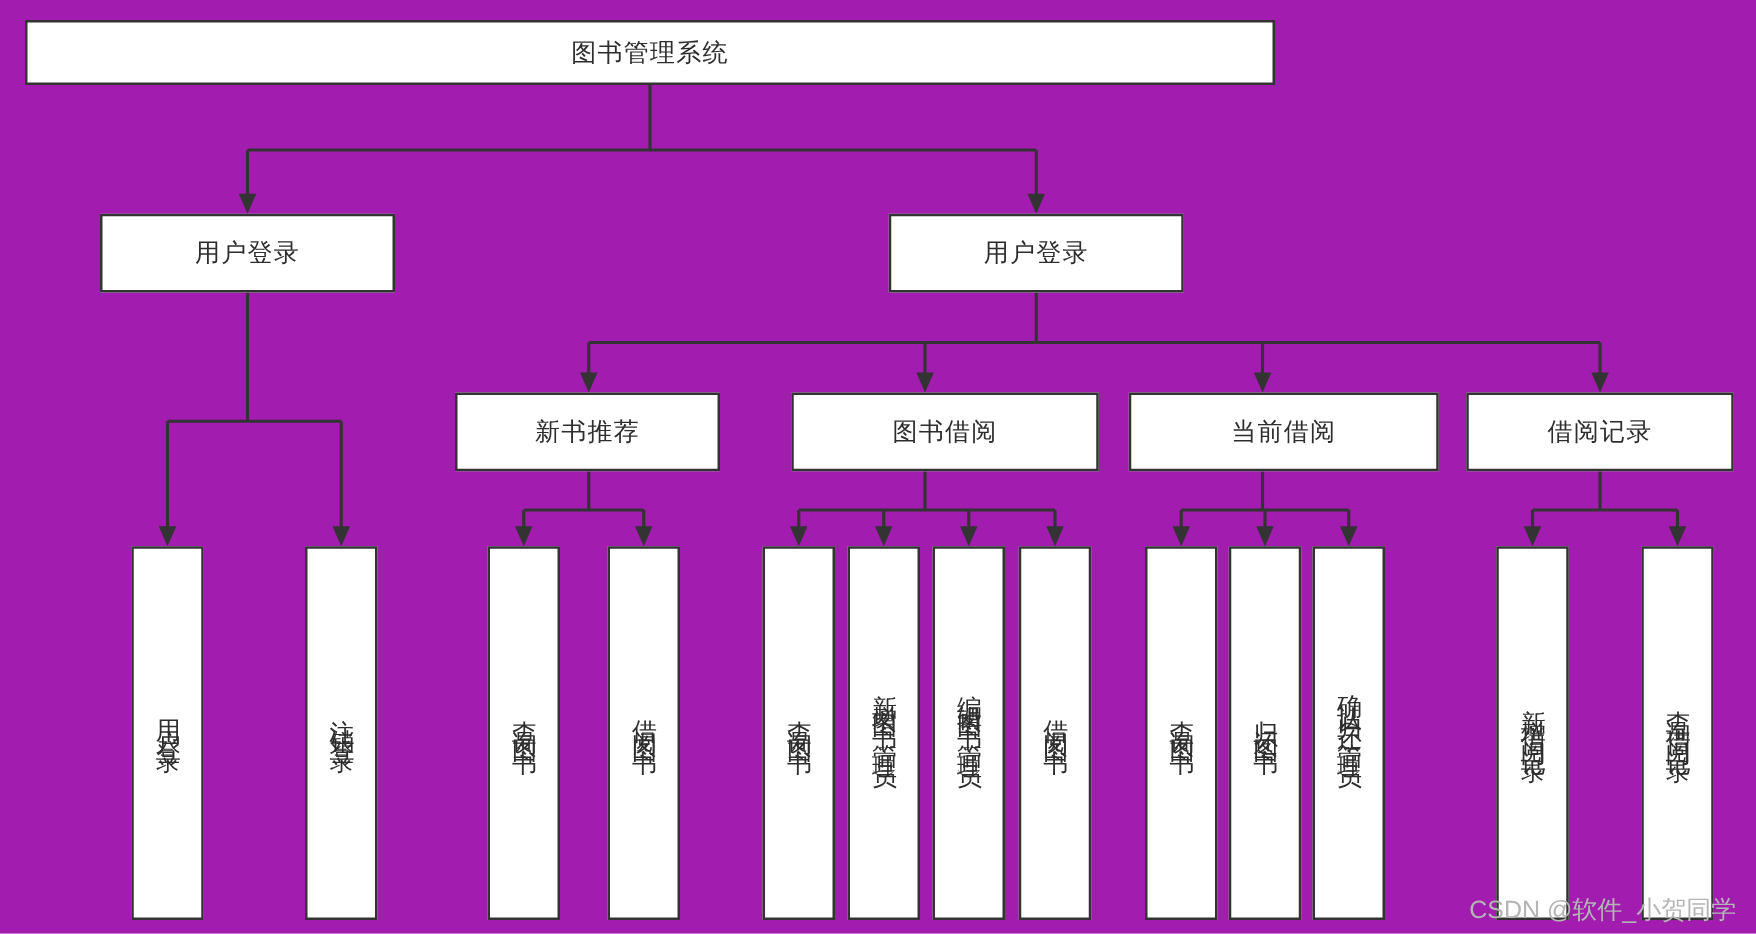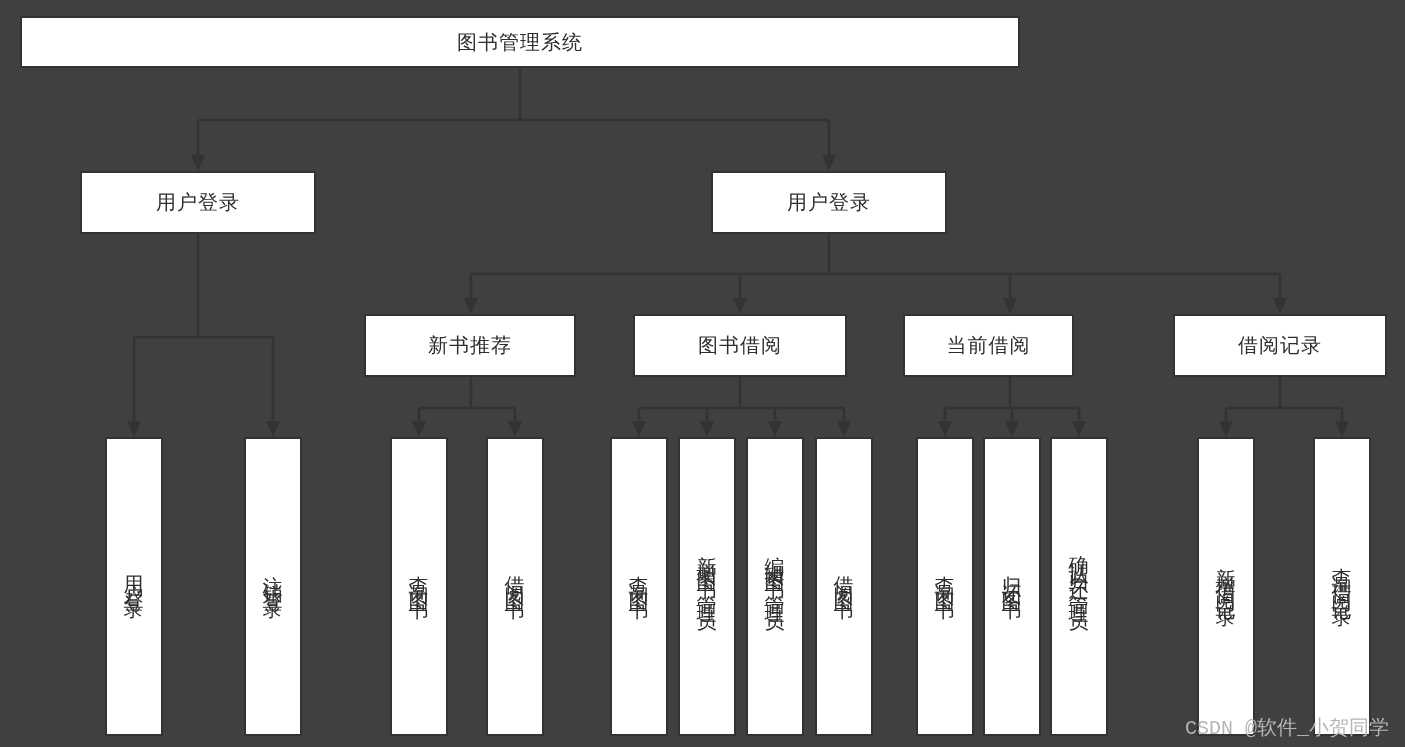--- a/index.html
+++ b/index.html
@@ -1,20 +1,20 @@
 <!DOCTYPE html>
 <html><head>
 <meta charset="utf-8">
 <style>
   html, body { margin: 0; padding: 0; background: #ffffff; }
   #canvas {
     position: relative;
     width: 1405px;
     height: 747px;
-    background: #404040;
+    background: #a21caf;
     font-family: "Liberation Sans", "DejaVu Sans", sans-serif;
     overflow: hidden;
     text-align: center;
   }
   #connectors {
     position: absolute;
     left: 0; top: 0;
     width: 1405px; height: 747px;
     z-index: 1;
   }
@@ -58,21 +58,20 @@
     white-space: nowrap;
   }
   #watermark {
     position: absolute;
     right: 16px;
     bottom: 6px;
     font-size: 20px;
     color: #b5b5b5;
     z-index: 3;
     white-space: nowrap;
-    font-family: Liberation Mono, monospace;
   }
 </style>
 </head>
 <body>
 
 <div id="canvas">
 
   <svg id="connectors" viewBox="0 0 1405 747" xmlns="http://www.w3.org/2000/svg">
       <line x1="520" y1="68" x2="520" y2="120" stroke="#333333" stroke-width="2.5"></line>
       <line x1="198" y1="120" x2="829" y2="120" stroke="#333333" stroke-width="2.5"></line>
@@ -135,24 +134,24 @@
   <div class="hbox" style="left:80px; top:171px; width:236px; height:63px;">
     <span class="lbl">用户登录</span>
   </div>
   <div class="hbox" style="left:711px; top:171px; width:236px; height:63px;">
     <span class="lbl">用户登录</span>
   </div>
 
   <div class="hbox" style="left:364px; top:314px; width:212px; height:63px;">
     <span class="lbl">新书推荐</span>
   </div>
-  <div class="hbox" style="left:633px; top:314px; width:214px; height:63px;">
+  <div class="hbox" style="left:633px; top:314px; width:246px; height:63px;">
     <span class="lbl">图书借阅</span>
   </div>
-  <div class="hbox" style="left:903px; top:314px; width:171px; height:63px;">
+  <div class="hbox" style="left:903px; top:314px; width:248px; height:63px;">
     <span class="lbl">当前借阅</span>
   </div>
   <div class="hbox" style="left:1173px; top:314px; width:214px; height:63px;">
     <span class="lbl">借阅记录</span>
   </div>
 
   <div class="vbox" style="left:105px;">
     <span class="vlbl">用户登录</span>
   </div>
   <div class="vbox" style="left:244px;">

